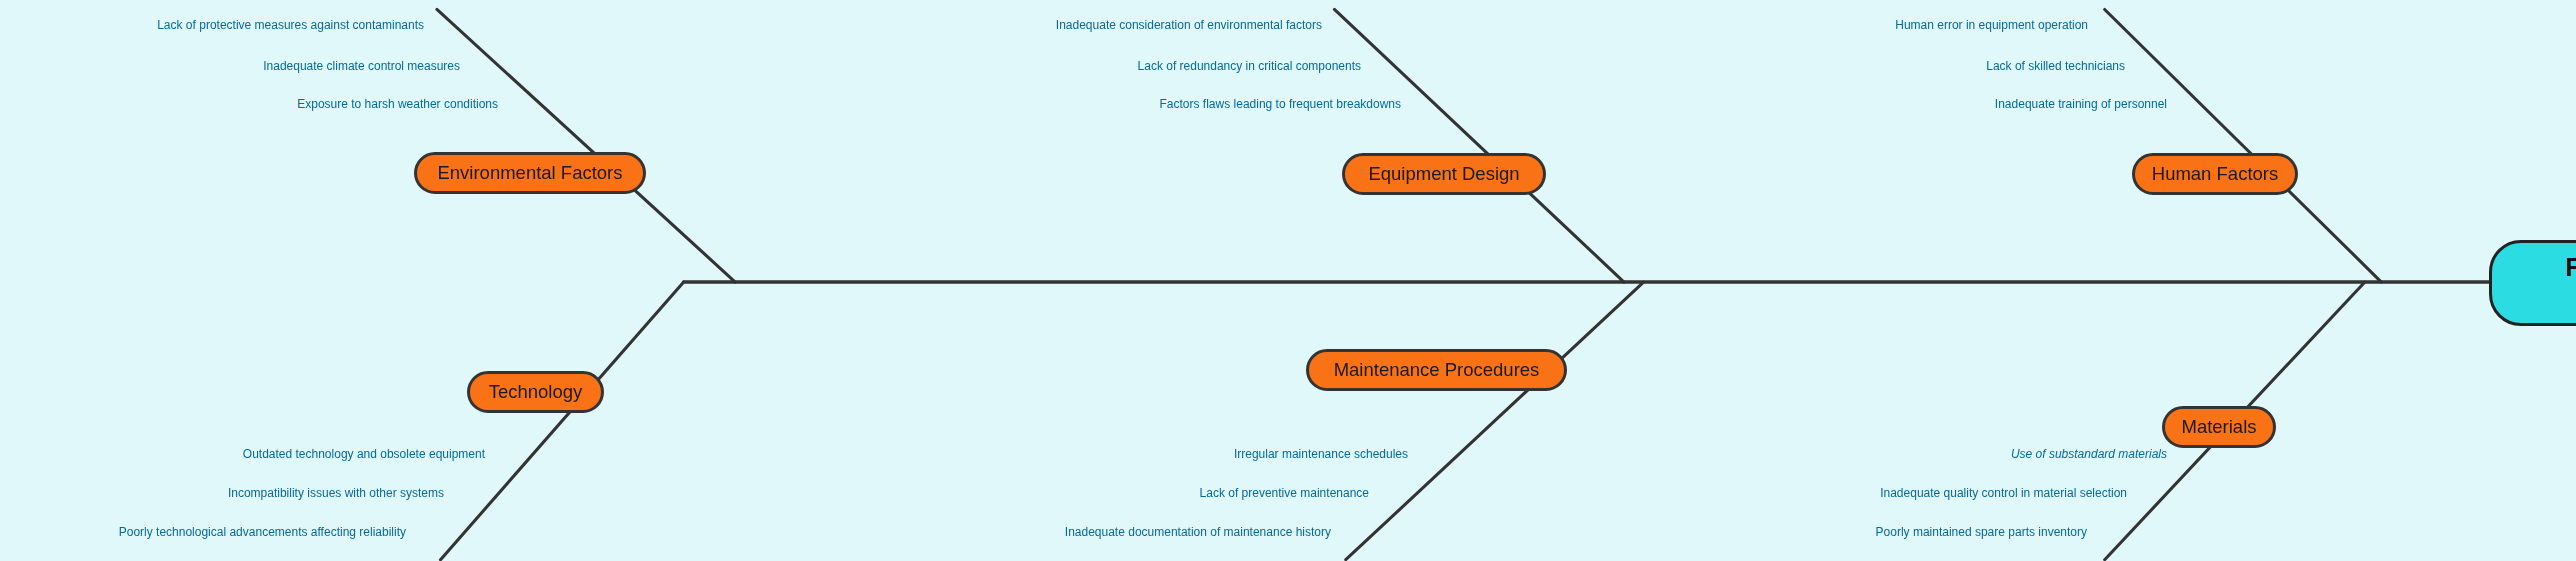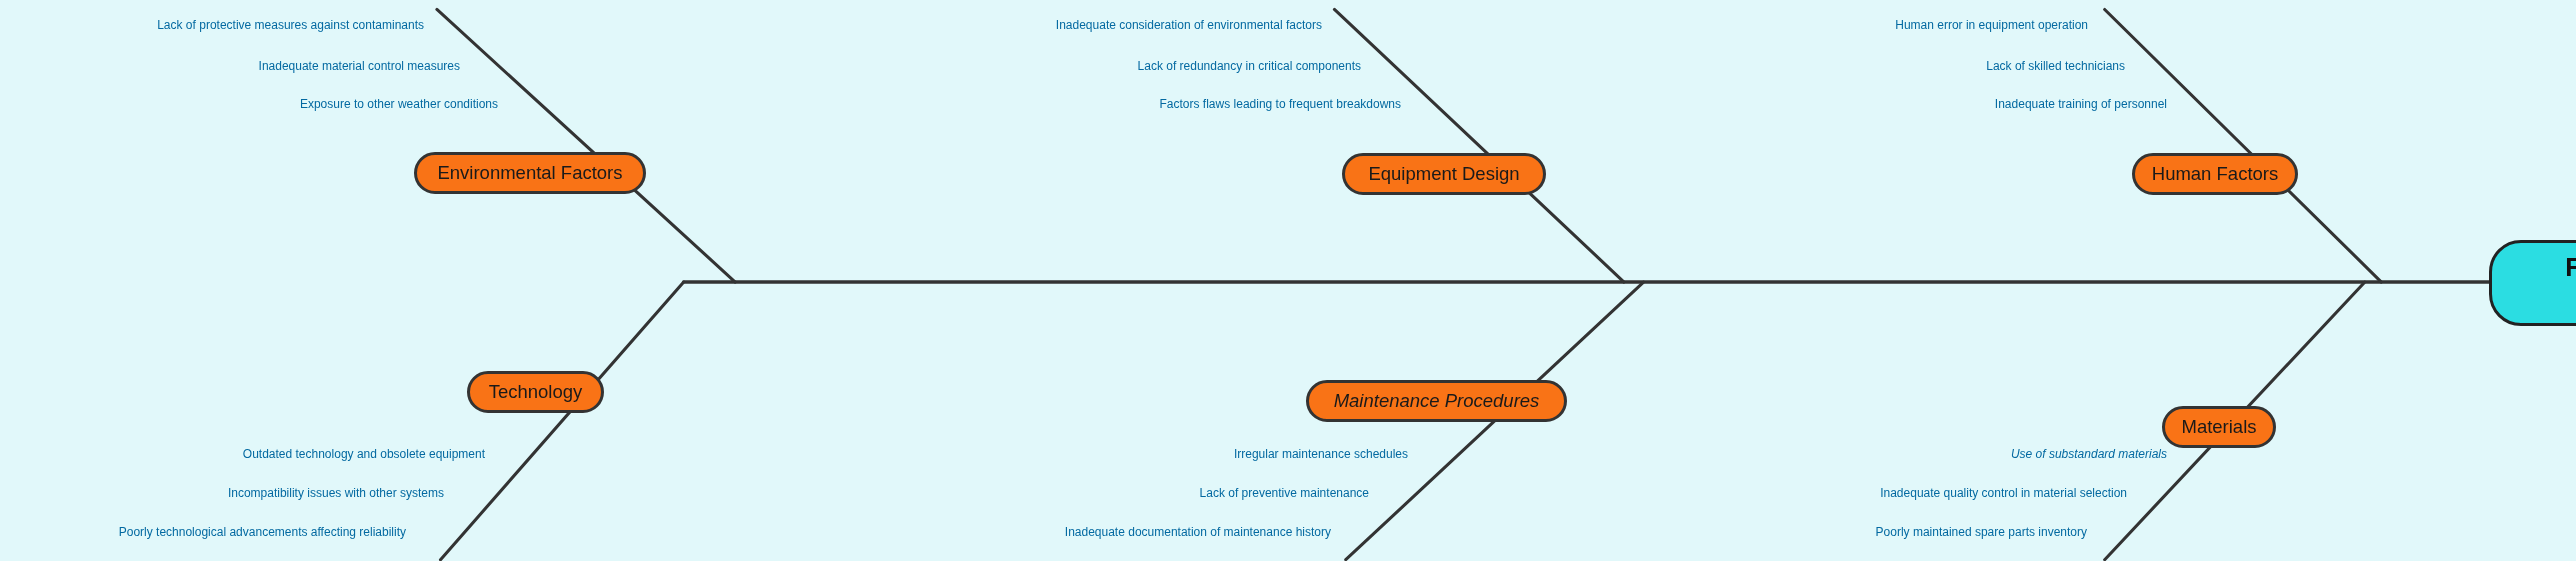--- a/index.html
+++ b/index.html
@@ -68,22 +68,22 @@
     <line x1="1327" y1="547" x2="4831" y2="547" stroke="#333333" stroke-width="7" stroke-linecap="round"></line>
     <line x1="848" y1="18" x2="1427" y2="547" stroke="#333333" stroke-width="6" stroke-linecap="round"></line>
     <line x1="2590" y1="18" x2="3152" y2="547" stroke="#333333" stroke-width="6" stroke-linecap="round"></line>
     <line x1="4085" y1="18" x2="4622" y2="547" stroke="#333333" stroke-width="6" stroke-linecap="round"></line>
     <line x1="1327" y1="547" x2="855" y2="1086" stroke="#333333" stroke-width="6" stroke-linecap="round"></line>
     <line x1="3190" y1="547" x2="2612" y2="1086" stroke="#333333" stroke-width="6" stroke-linecap="round"></line>
     <line x1="4590" y1="547" x2="4085" y2="1086" stroke="#333333" stroke-width="6" stroke-linecap="round"></line>
   </svg>
 
   <div class="cause-label" style="right:2622px; top:14.4px;">Lack of protective measures against contaminants</div>
-  <div class="cause-label" style="right:2586px; top:55px;">Inadequate material control measures</div>
-  <div class="cause-label" style="right:2548px; top:93px;">Exposure to other weather conditions</div>
+  <div class="cause-label" style="right:2586px; top:55px;">Inadequate climate control measures</div>
+  <div class="cause-label" style="right:2548px; top:93px;">Exposure to harsh weather conditions</div>
 
   <div class="cause-label" style="right:1724px; top:14.4px;">Inadequate consideration of environmental factors</div>
   <div class="cause-label" style="right:1685px; top:55px;">Lack of redundancy in critical components</div>
   <div class="cause-label" style="right:1645px; top:93px;">Factors flaws leading to frequent breakdowns</div>
 
   <div class="cause-label" style="right:958px; top:14.4px;">Human error in equipment operation</div>
   <div class="cause-label" style="right:921px; top:55px;">Lack of skilled technicians</div>
   <div class="cause-label" style="right:879px; top:93px;">Inadequate training of personnel</div>
 
   <div class="cause-label" style="right:2561px; top:443px;">Outdated technology and obsolete equipment</div>
@@ -104,21 +104,21 @@
   <div class="category-node" style="left:1342px; top:153px; width:204px;">
     <span class="label">Equipment Design</span>
   </div>
   <div class="category-node" style="left:2132px; top:153px; width:166px;">
     <span class="label">Human Factors</span>
   </div>
 
   <div class="category-node" style="left:467px; top:371px; width:137px;">
     <span class="label">Technology</span>
   </div>
-  <div class="category-node" style="left:1306px; top:380px; width:261px;font-style:italic;">
+  <div class="category-node" style="left:1306px; top:349px; width:261px;">
     <span class="label">Maintenance Procedures</span>
   </div>
   <div class="category-node" style="left:2162px; top:362px; width:114px;margin-top:44px;">
     <span class="label">Materials</span>
   </div>
 
   <div class="effect-node">
     <span class="title">Fishbone (Ishikawa) Diagram of Equipment Failures</span>
   </div>
 

